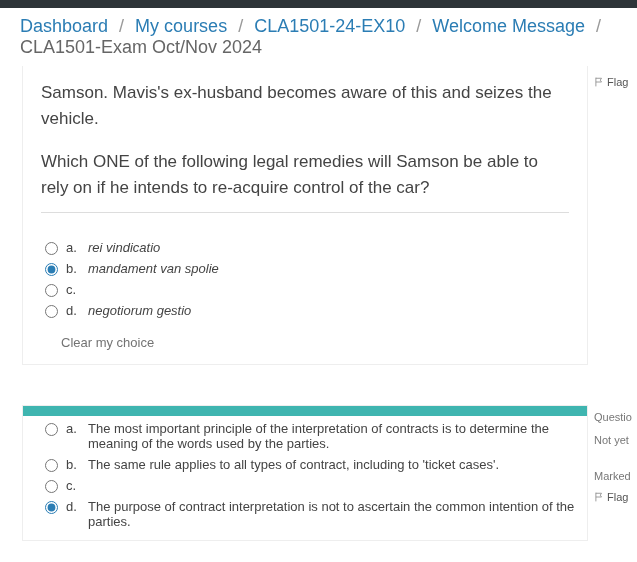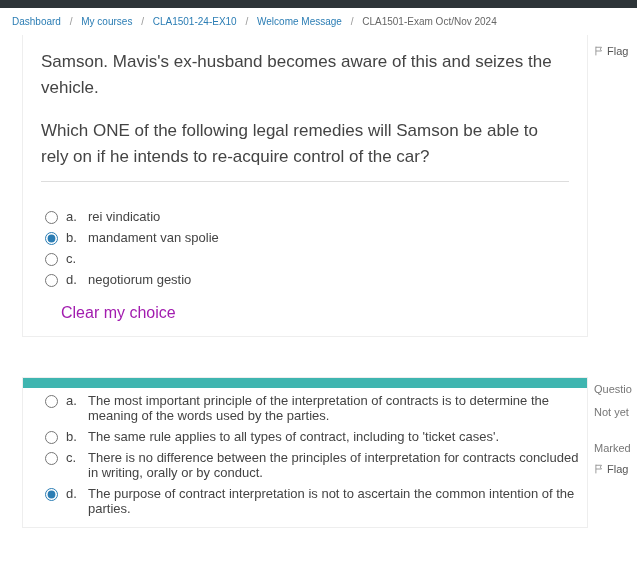--- a/index.html
+++ b/index.html
@@ -15,22 +15,22 @@
   .top-bar {
     background: #2d3438;
     height: 8px;
     display: flex;
     align-items: flex-end;
     padding-left: 6px;
     overflow: hidden;
   }
   .breadcrumb {
     background: #fff;
-    padding: 8px 12px;
-    font-size: 10px;
+    padding: 8px 20px;
+    font-size: 18px;
     color: #2b7db4;
   }
   .breadcrumb span.sep { color: #999; padding: 0 6px; }
   .breadcrumb a { color: #2b7db4; text-decoration: none; }
   .breadcrumb .current { color: #666; }
   .content-row {
     display: flex;
     align-items: flex-start;
   }
   .question-card {
@@ -41,34 +41,34 @@
     position: relative;
   }
   .question-card.first { border-top: none; }
   .teal-bar { height: 10px; background: #3fb5b0; margin: 0; }
   .qbody { padding: 14px 18px 8px 18px; color: #444; font-size: 17px; line-height: 1.5; }
   .qbody hr { border: none; border-top: 1px solid #ddd; margin: 12px 0 14px 0; }
   .options { padding: 2px 8px 8px 22px; }
   .option-row { display: flex; align-items: flex-start; gap: 8px; padding: 3px 0; font-size: 13px; color: #444;}
   .option-row input[type=radio] { accent-color: #2b7db4; margin-top: 2px;}
   .opt-letter { min-width: 14px; }
-  .clear-choice { color: #a21caf; font-size: 16px; padding: 6px 0 14px 38px; cursor: pointer;}
+  .clear-choice { color: #737373; font-size: 13px; padding: 6px 0 14px 38px; cursor: pointer;}
   .side-panel {
     flex: 0 0 auto;
     width: 49px;
     padding: 4px 8px 0 6px;
     color: #777;
     font-size: 11px;
     line-height: 1.5;
     overflow: hidden;
   }
   .side-panel .flag-row { color: #555; display: flex; align-items: center; gap: 3px; margin-top: 4px;}
   .side-panel .flag-row svg { width:10px; height:10px; }
   .spacer { height: 40px; }
-  .italic { }
+  .italic { font-style: italic; }
   .bold { font-weight: normal; }
   .incorrect { font-weight: bold; }
 </style>
 </head>
 <body>
 
 <div class="top-bar">
   
   
 </div>
@@ -141,21 +141,20 @@
         <span class="opt-text">The most important principle of the interpretation of contracts is to determine the meaning of the words used by the parties.</span>
       </label>
       <label class="option-row">
         <input type="radio" name="q2" style="">
         <span class="opt-letter">b.</span>
         <span class="opt-text">The same rule applies to all types of contract, including to 'ticket cases'.</span>
       </label>
       <label class="option-row">
         <input type="radio" name="q2" style="">
         <span class="opt-letter">c.</span>
-        <span class="opt-text">There is no difference between the principles of interpretation for contracts concluded in writing, orally or by conduct.</span>
       </label>
       <label class="option-row">
         <input type="radio" name="q2" checked="" style="">
         <span class="opt-letter">d.</span>
         <span class="opt-text">The purpose of contract interpretation is not to ascertain the common intention of the parties.</span>
       </label>
     </div>
 
   </div>
 

